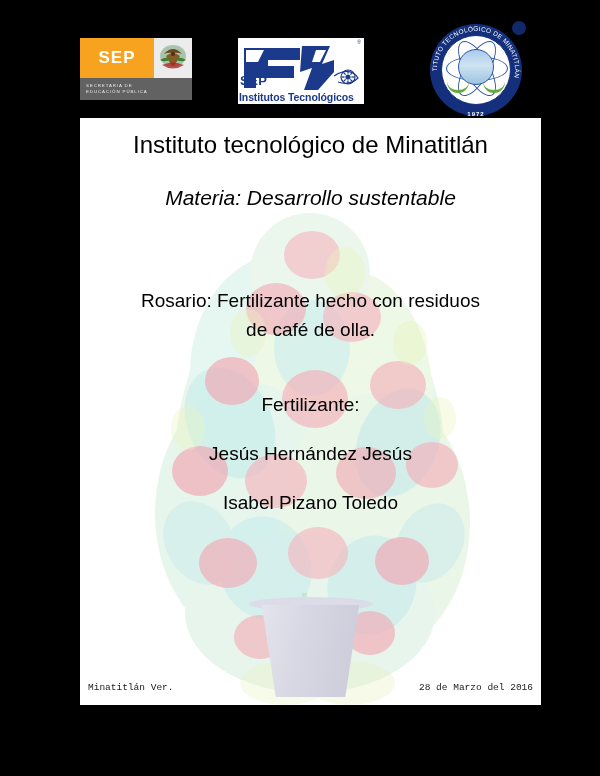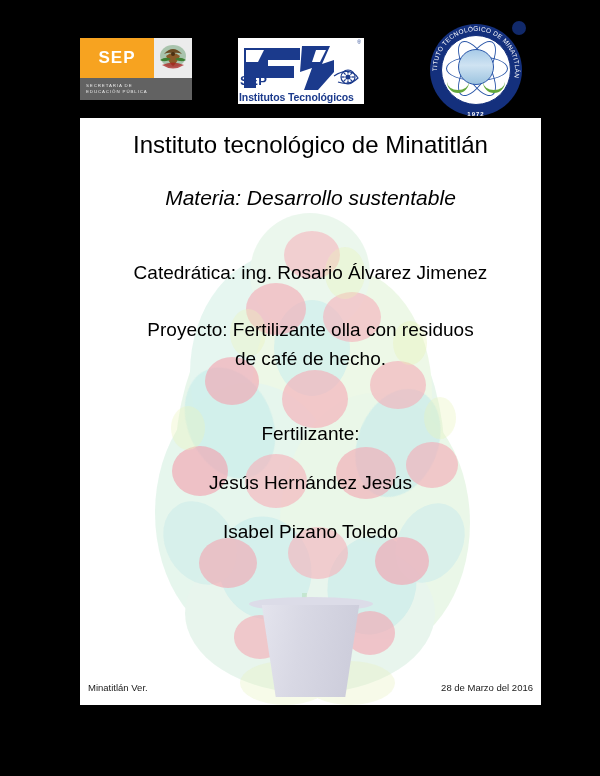--- a/index.html
+++ b/index.html
@@ -278,20 +278,21 @@
     bottom: 12px;
     width: 461px;
     padding: 0 8px;
     box-sizing: border-box;
     display: flex;
     justify-content: space-between;
     align-items: baseline;
     font-size: 9.5px;
     color: #1a1a1a;
     z-index: 6;
+    font-family: Liberation Mono, monospace;
   }
 </style>
 </head>
 <body>
 
 <div id="logo-band">
 
   <div id="logo-sep">
     <div id="sep-top">
       <div id="sep-orange">
@@ -424,24 +425,23 @@
       </g>
     </svg>
     <div id="pot-rim"></div>
     <div id="pot"></div>
   </div>
 
   <div id="page-content">
     <div class="line-title">Instituto tecnológico de Minatitlán</div>
     <div class="line-sub">Materia: Desarrollo sustentable</div>
     <div class="spacer-lg"></div>
-    <div class="line-body">Catedrática: ing. Rosario Álvarez Jimenez</div>
     <div class="spacer-md"></div>
-    <div class="line-body">Proyecto: Fertilizante olla con residuos</div>
-    <div class="line-body">de café de hecho.</div>
+    <div class="line-body">Rosario: Fertilizante hecho con residuos</div>
+    <div class="line-body">de café de olla.</div>
     <div class="spacer-lg"></div>
     <div class="line-body">Fertilizante:</div>
     <div class="spacer-sm"></div>
     <div class="line-body">Jesús Hernández Jesús</div>
     <div class="spacer-sm"></div>
     <div class="line-body">Isabel Pizano Toledo</div>
   </div>
 
   <div id="page-footer">
     <div>Minatitlán Ver.</div>

